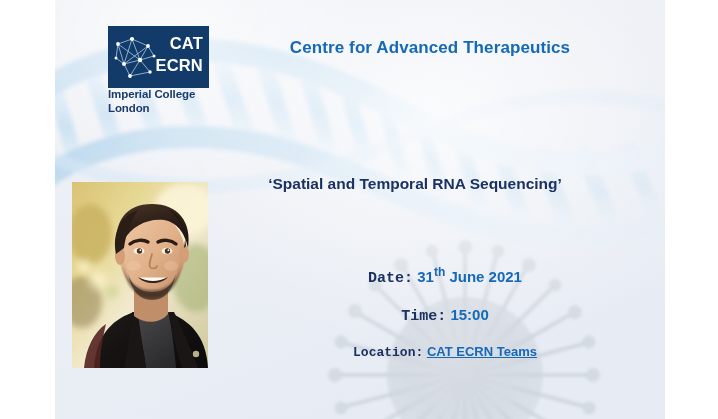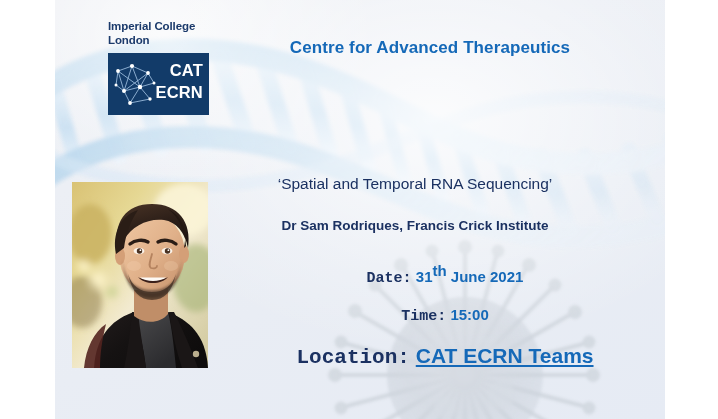--- a/index.html
+++ b/index.html
@@ -127,49 +127,49 @@
     font-size: 21px; font-weight: bold;
     color: #1b3161; letter-spacing: 0.1px;
   }
   #seminar-series {
     left: 150px; top: 110px; width: 450px;
     font-size: 16.5px; font-weight: bold;
     color: #1569b8;
   }
   #talk-title {
     left: 120px; top: 175px; width: 480px;
-    font-size: 15.5px; font-weight: normal;
+    font-size: 15.5px; font-weight: bold;
     color: #1b3161;
   }
   #speaker-line {
     left: 120px; top: 218px; width: 480px;
     font-size: 13.5px; font-weight: bold;
     color: #1b3161;
   }
   #date-line {
     left: 175px; top: 268px; width: 430px;
     font-size: 15px; font-weight: bold;
   }
   #time-line {
     left: 175px; top: 306px; width: 430px;
     font-size: 15px; font-weight: bold;
   }
   #location-line {
     left: 175px; top: 344px; width: 430px;
-    font-size: 21px; font-weight: bold;
+    font-size: 13px; font-weight: bold;
   }
   .lbl  { color: #1b3161; font-family: Liberation Mono, monospace; }
   .val  { color: #1569b8; }
   .link {
     color: #1569b8;
     text-decoration: underline;
     cursor: pointer;
   }
   .sup {
-    font-size: 15px;
+    font-size: 12px;
     vertical-align: super;
     line-height: 0;
   }
 </style>
 </head>
 <body>
 
 <div id="poster">
   <div id="slide">
 
@@ -408,23 +408,20 @@
 
         <path d="M 66,95 C 73,103 89,103 96,95 C 90,99 72,99 66,95 Z" fill="#3a1f1a"></path>
         <path d="M 68,95.5 C 74,100 88,100 94,95.5 Z" fill="#fdfaf5"></path>
 
         <ellipse cx="62" cy="84" rx="7" ry="5" fill="#f3cfae" opacity="0.35"></ellipse>
         <ellipse cx="99" cy="84" rx="7" ry="5" fill="#f3cfae" opacity="0.3"></ellipse>
       </svg>
     </div>
 
     <div id="logo-block">
-      <div id="imperial-wordmark">Imperial College
-London</div>
-
       <div id="cat-logo-box">
         <svg class="netgraph" width="56" height="54" viewBox="0 0 56 54">
           <g stroke="#9fc0e0" stroke-width="0.9" fill="none" opacity="0.95">
             <path d="M8,14 L22,9 L38,16 L30,30 L14,34 Z"></path>
             <path d="M8,14 L30,30"></path>
             <path d="M22,9 L14,34"></path>
             <path d="M22,9 L30,30"></path>
             <path d="M38,16 L14,34"></path>
             <path d="M14,34 L20,46"></path>
             <path d="M30,30 L20,46"></path>
@@ -443,29 +440,31 @@
             <circle cx="14" cy="34" r="2.0"></circle>
             <circle cx="20" cy="46" r="1.9"></circle>
             <circle cx="40" cy="42" r="1.7"></circle>
             <circle cx="6" cy="28" r="1.5"></circle>
             <circle cx="44" cy="26" r="1.5"></circle>
           </g>
         </svg>
         <div id="cat-logo-text">CAT
 ECRN</div>
       </div>
+
+      <div id="imperial-wordmark">Imperial College
+London</div>
     </div>
 
     <div class="tx" id="title-line1">Centre for Advanced Therapeutics</div>
 
 
 
     <div class="tx" id="talk-title">‘Spatial and Temporal RNA Sequencing’</div>
 
-    <div class="tx" id="speaker-line">Dr Sam Rodriques, Francis Crick Institute</div>
 
     <div class="tx" id="date-line">
       <span class="lbl">Date:</span>
       <span class="val">31</span><span class="val sup">th</span>
       <span class="val">June 2021</span>
     </div>
 
     <div class="tx" id="time-line">
       <span class="lbl">Time:</span>
       <span class="val">15:00</span>

